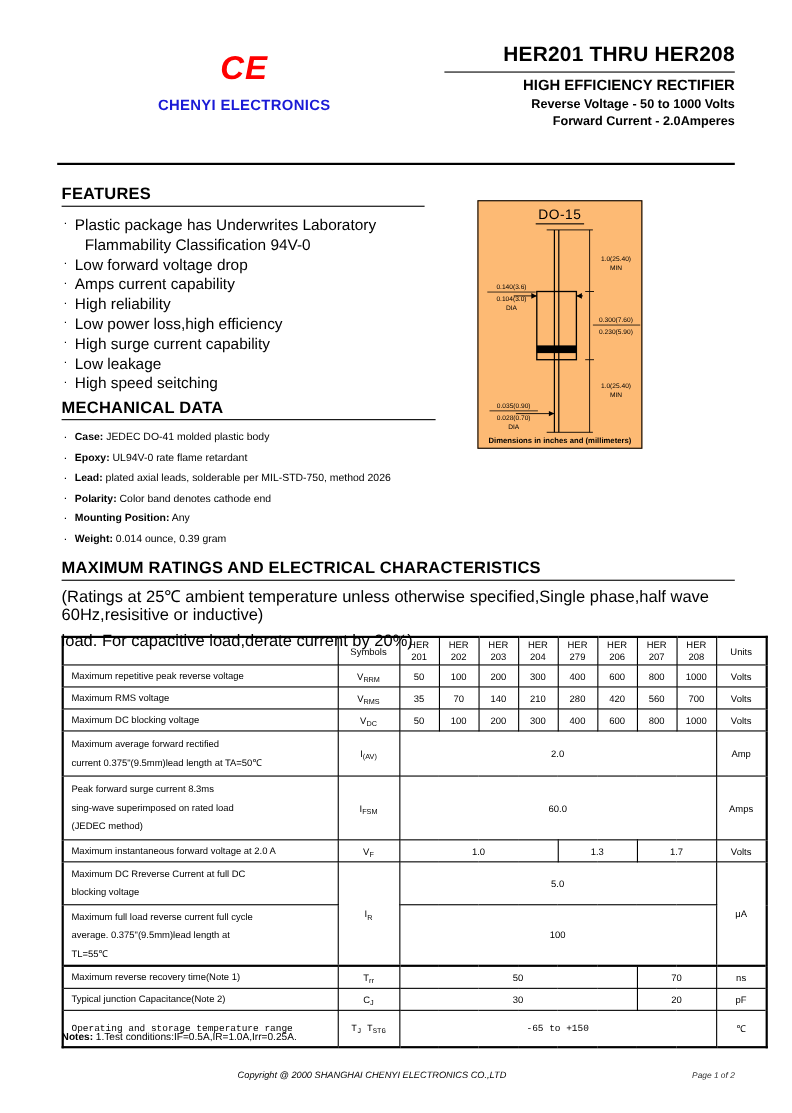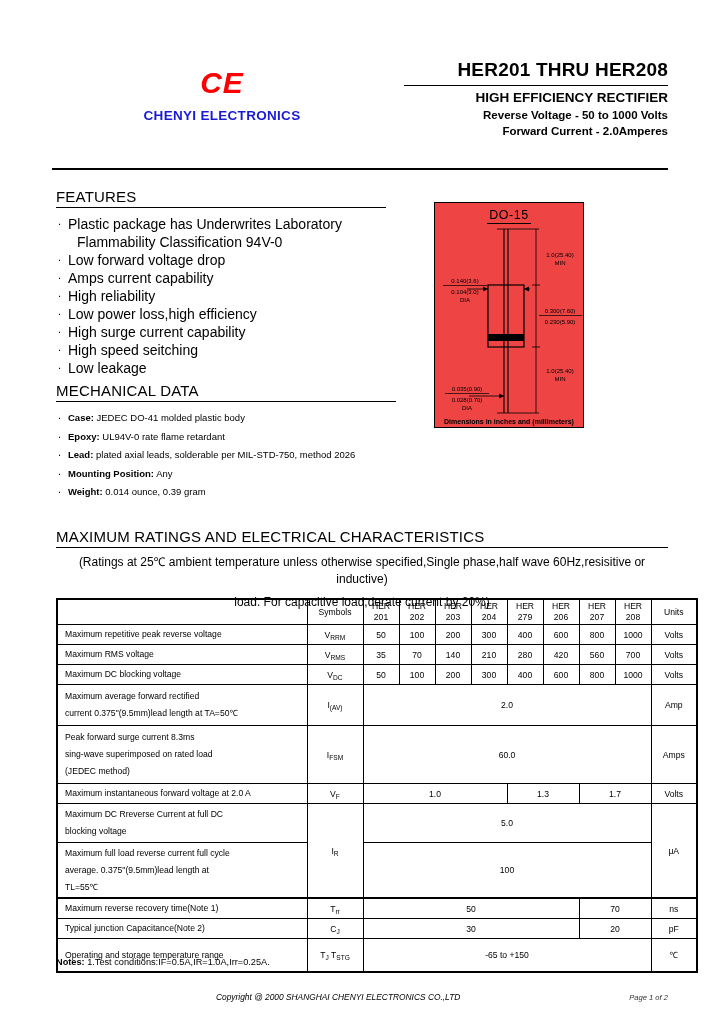--- a/index.html
+++ b/index.html
@@ -13,21 +13,20 @@
     font-family: "Liberation Sans", sans-serif;
     color: #000000;
     position: relative;
     overflow: hidden;
   }
   .page {
     position: absolute;
     left: 0; top: 0;
     width: 720px;
     height: 748px;
-    margin-top: 20px;
   }
 
   
   .header {
     position: absolute;
     left: 52px;
     top: 38px;
     width: 616px;
     height: 110px;
   }
@@ -87,21 +86,21 @@
   .header-rule {
     position: absolute;
     left: 52px;
     top: 148px;
     width: 616px;
     border-top: 2.4px solid #000;
   }
 
   
   .sec-head {
-    font-weight: normal;
+    font-weight: bold;
     font-size: 15px;
     letter-spacing: 0.2px;
   }
   .sec-rule {
     border-top: 1.2px solid #000;
     margin-top: 2px;
   }
 
   
   .features {
@@ -164,21 +163,21 @@
   .mech-list b { font-weight: bold; }
 
   
   .pkg {
     position: absolute;
     left: 434px;
     top: 182px;
     width: 148px;
     height: 224px;
     border: 1.4px solid #000;
-    background: #ef4444;
+    background: #fdba74;
   }
   .pkg-title {
     position: absolute;
     left: 0; top: 5px;
     width: 148px;
     text-align: center;
     font-size: 12.5px;
     font-weight: normal;
     letter-spacing: 0.5px;
   }
@@ -199,24 +198,23 @@
 
   
   .ratings {
     position: absolute;
     left: 56px;
     top: 508px;
     width: 612px;
   }
   .ratings .sec-rule { width: 612px; }
   .rat-note {
-    font-size: 12px;
+    font-size: 15px;
     line-height: 17px;
     margin-top: 6px;
-    text-align: center;
   }
 
   
   .tbl-wrap {
     position: absolute;
     left: 56px;
     top: 578px;
     width: 612px;
   }
   table.spec {
@@ -246,21 +244,21 @@
   }
   .sym { font-size: 8.6px; }
   .sym sub {
     font-size: 6.6px;
     vertical-align: baseline;
     position: relative;
     top: 2px;
   }
   .nb { border-bottom: none !important; }
   .thick-t { border-top: 2px solid #000 !important; }
-  .thick-b { border-bottom: 2px solid #000 !important; }
+  .thick-b { border-bottom: 2px solid #000 !important; font-family: Liberation Mono, monospace; }
   .thick-l { border-left: 2px solid #000 !important; }
   .thick-r { border-right: 2px solid #000 !important; }
 
   
   .notes {
     position: absolute;
     left: 56px;
     top: 934px;
     width: 612px;
   }
@@ -316,32 +314,33 @@
     <div class="sec-head">FEATURES</div>
     <div class="sec-rule"></div>
     <ul class="feat-list">
       <li class="dot">Plastic package has Underwrites Laboratory</li>
       <li class="cont">Flammability Classification 94V-0</li>
       <li class="dot">Low forward voltage drop</li>
       <li class="dot">Amps current capability</li>
       <li class="dot">High reliability</li>
       <li class="dot">Low power loss,high efficiency</li>
       <li class="dot">High surge current capability</li>
+      <li class="dot">Low leakage</li>
       <li class="dot">High speed seitching</li>
-      <li class="dot">Low leakage</li>
     </ul>
   </div>
 
   <div class="mech">
     <div class="sec-head">MECHANICAL DATA</div>
     <div class="sec-rule"></div>
     <ul class="mech-list">
       <li><b>Case:</b> <span>JEDEC DO-41 molded plastic body</span></li>
       <li><b>Epoxy:</b> <span>UL94V-0 rate flame retardant</span></li>
       <li><b>Lead:</b> <span>plated axial leads, solderable per MIL-STD-750, method 2026</span></li>
+      <li><b>Polarity:</b> <span>Color band denotes cathode end</span></li>
       <li><b>Mounting Position:</b> <span>Any</span></li>
       <li><b>Weight:</b> <span>0.014 ounce, 0.39 gram</span></li>
     </ul>
   </div>
 
   <div class="pkg">
     <div class="pkg-title"><span>DO-15</span></div>
     <svg class="pkg-svg" width="148" height="224" viewBox="0 0 148 224">
 
       <line x1="69" y1="26" x2="69" y2="210" stroke="#000" stroke-width="1.1"></line>

